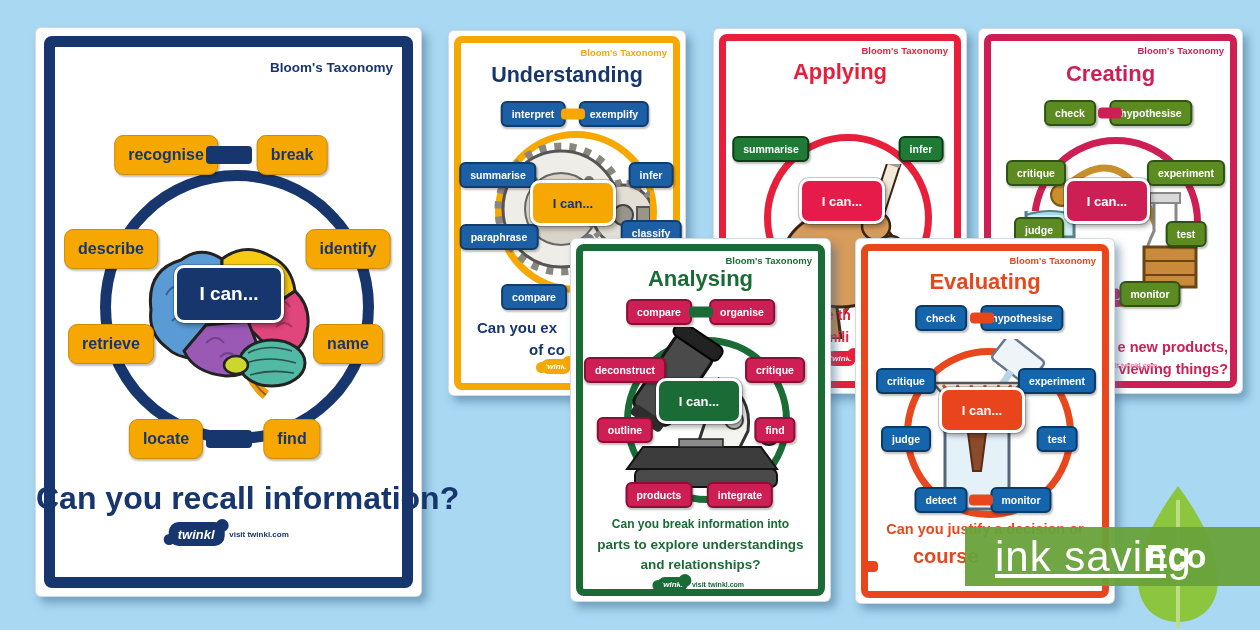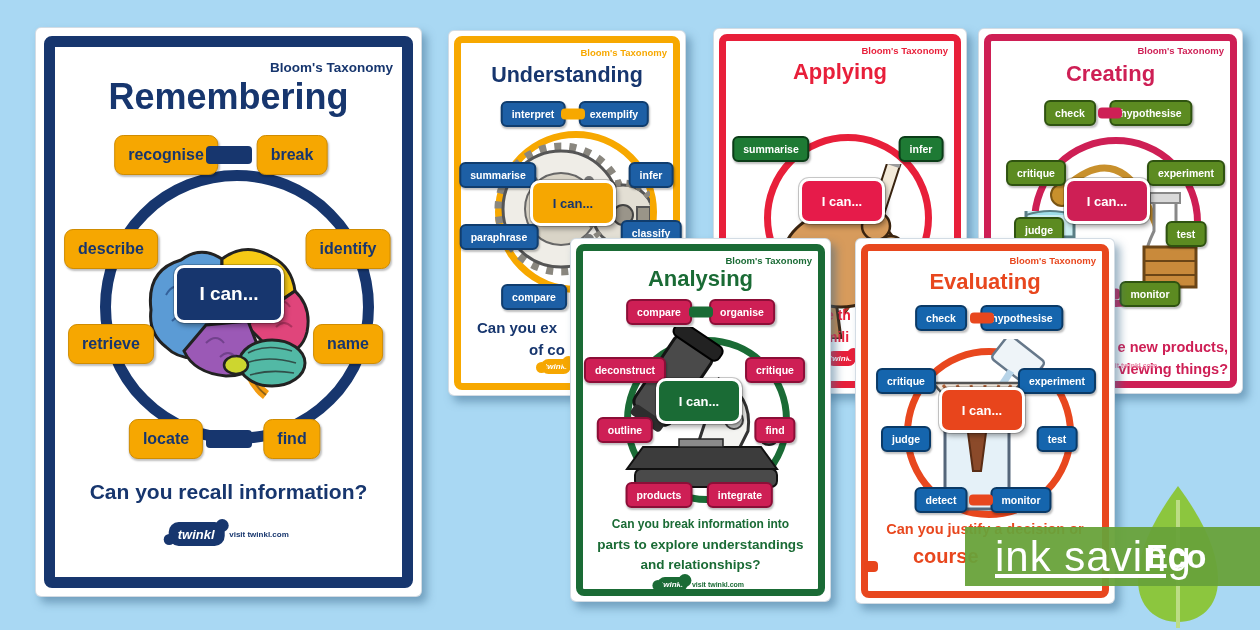--- a/index.html
+++ b/index.html
@@ -178,21 +178,20 @@
     <div class="badge badge-sm" style="left:171px;top:265px">monitor</div>
     <div class="ican" style="left:128px;top:172px;width:80px;height:40px">I can...</div>
     <div class="qline" style="right:14px;top:310px;font-size:14.5px">e new products,</div>
     <div class="qline" style="right:14px;top:332px;font-size:14.5px">f viewing things?</div>
     <div class="tagline" style="position:absolute;left:126px;top:333px;font-size:7px;color:#e87ea1">visit twinkl.com</div>
   </div>
 
   <div class="poster p-rem" style="left:35px;top:27px;width:385px;height:568px;z-index:3">
     <div class="frame frame-lg"></div>
     <div class="brand brand-lg">Bloom's Taxonomy</div>
-    <div class="title" style="top:48px;font-size:36px">Remembering</div>
     <div class="ring" style="left:64px;top:142px;width:252px;height:252px;border-width:11px"></div>
     <svg class="illus" style="left:90px;top:207px" width="200" height="170" viewBox="0 0 200 170">
       <path d="M118 120 Q124 148 140 160" fill="none" stroke="#f39c12" stroke-width="10"></path>
       <path d="M118 120 Q124 148 140 160" fill="none" stroke="#222" stroke-width="2" opacity=".5"></path>
       <path d="M25 75 Q20 35 55 25 Q75 10 96 24 L96 115 Q60 132 40 112 Q22 98 25 75 Z" fill="#5b9bd5" stroke="#222" stroke-width="3"></path>
       <path d="M96 24 Q120 6 146 22 Q166 32 169 56 L130 82 L96 70 Z" fill="#f6c915" stroke="#222" stroke-width="3"></path>
       <path d="M169 56 Q186 72 181 97 Q176 118 152 122 L120 90 Z" fill="#e0457b" stroke="#222" stroke-width="3"></path>
       <path d="M58 116 Q68 138 100 141 Q126 141 136 122 L122 86 L80 90 Z" fill="#9b59b6" stroke="#222" stroke-width="3"></path>
       <ellipse cx="146" cy="128" rx="33" ry="23" fill="#52b9a5" stroke="#222" stroke-width="3"></ellipse>
       <path d="M122 118 Q140 108 166 116 M120 128 Q142 120 170 128 M124 140 Q144 134 168 138" fill="none" stroke="#222" stroke-width="1.6" opacity=".7"></path>
@@ -206,21 +205,21 @@
     <div class="badge" style="left:256px;top:127px">break</div>
     <div class="connector" style="left:193px;top:127px;width:46px;height:18px"></div>
     <div class="badge" style="left:75px;top:221px">describe</div>
     <div class="badge" style="left:312px;top:221px">identify</div>
     <div class="badge" style="left:75px;top:316px">retrieve</div>
     <div class="badge" style="left:312px;top:316px">name</div>
     <div class="badge" style="left:130px;top:411px">locate</div>
     <div class="badge" style="left:256px;top:411px">find</div>
     <div class="connector" style="left:193px;top:411px;width:46px;height:18px"></div>
     <div class="ican" style="left:193px;top:266px;width:104px;height:52px">I can...</div>
-    <div class="qline center-line" style="top:452px;font-size:21px">Can you recall information?</div>
+    <div class="qline center-line" style="top:452px;font-size:32px">Can you recall information?</div>
     <div class="logo-row" style="left:50%;top:494px;transform:translateX(-50%)">
       <div class="cloud" style="background:#17366e;width:56px;height:24px;font-size:13px">twinkl</div>
       <div class="tagline" style="font-size:8px;color:#17366e">visit twinkl.com</div>
     </div>
   </div>
 
   <div class="poster p-ana" style="left:570px;top:238px;width:259px;height:362px;z-index:2">
     <div class="frame frame-sm"></div>
     <div class="brand brand-sm">Bloom's Taxonomy</div>
     <div class="title" style="top:27px;font-size:22px">Analysing</div>

